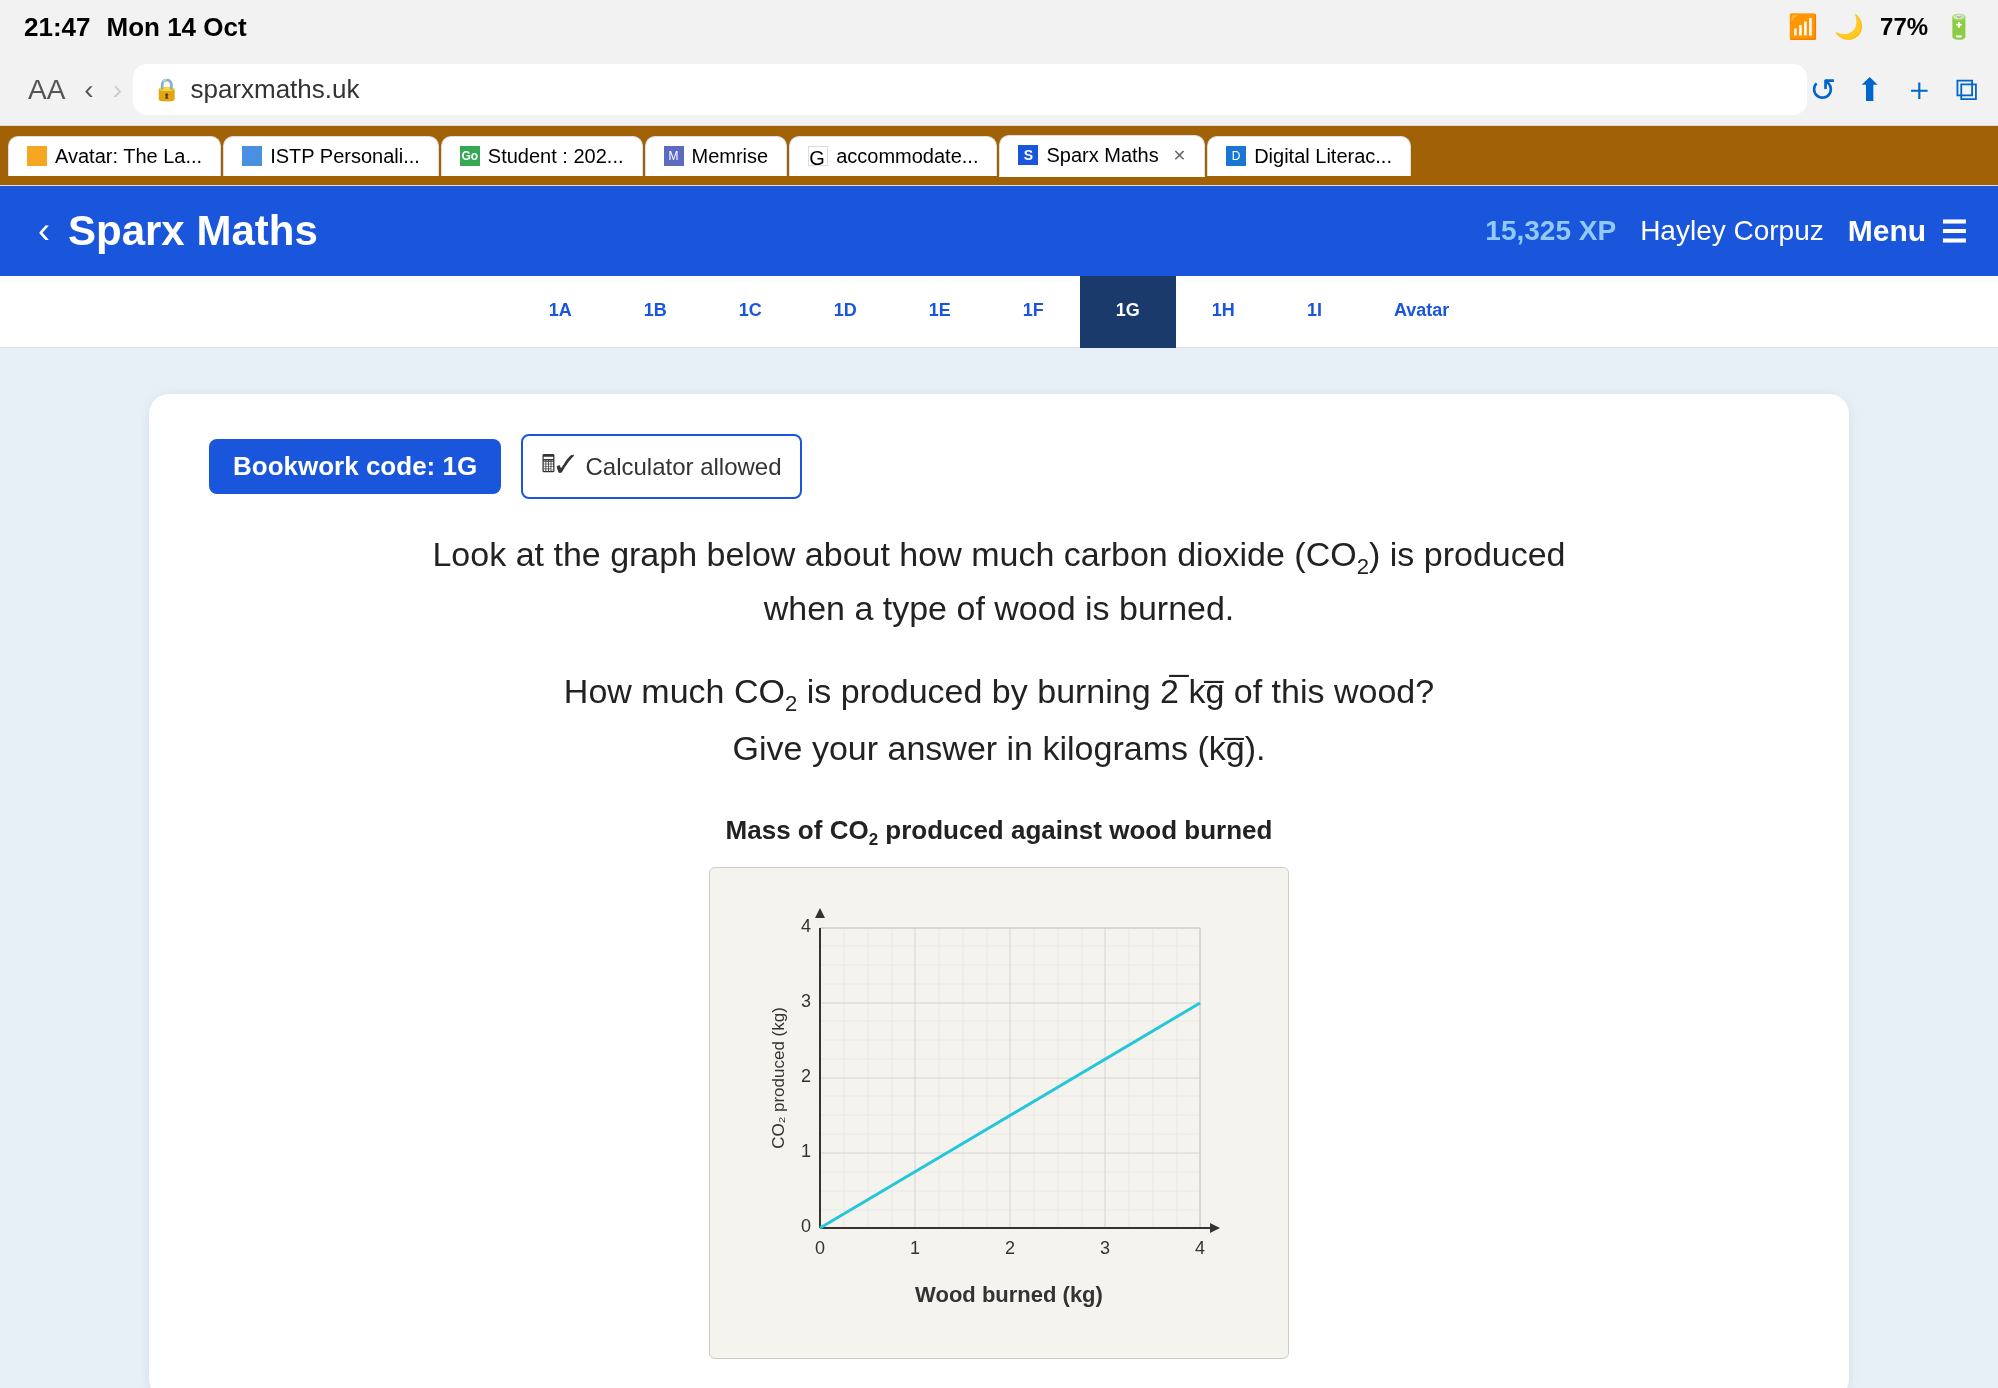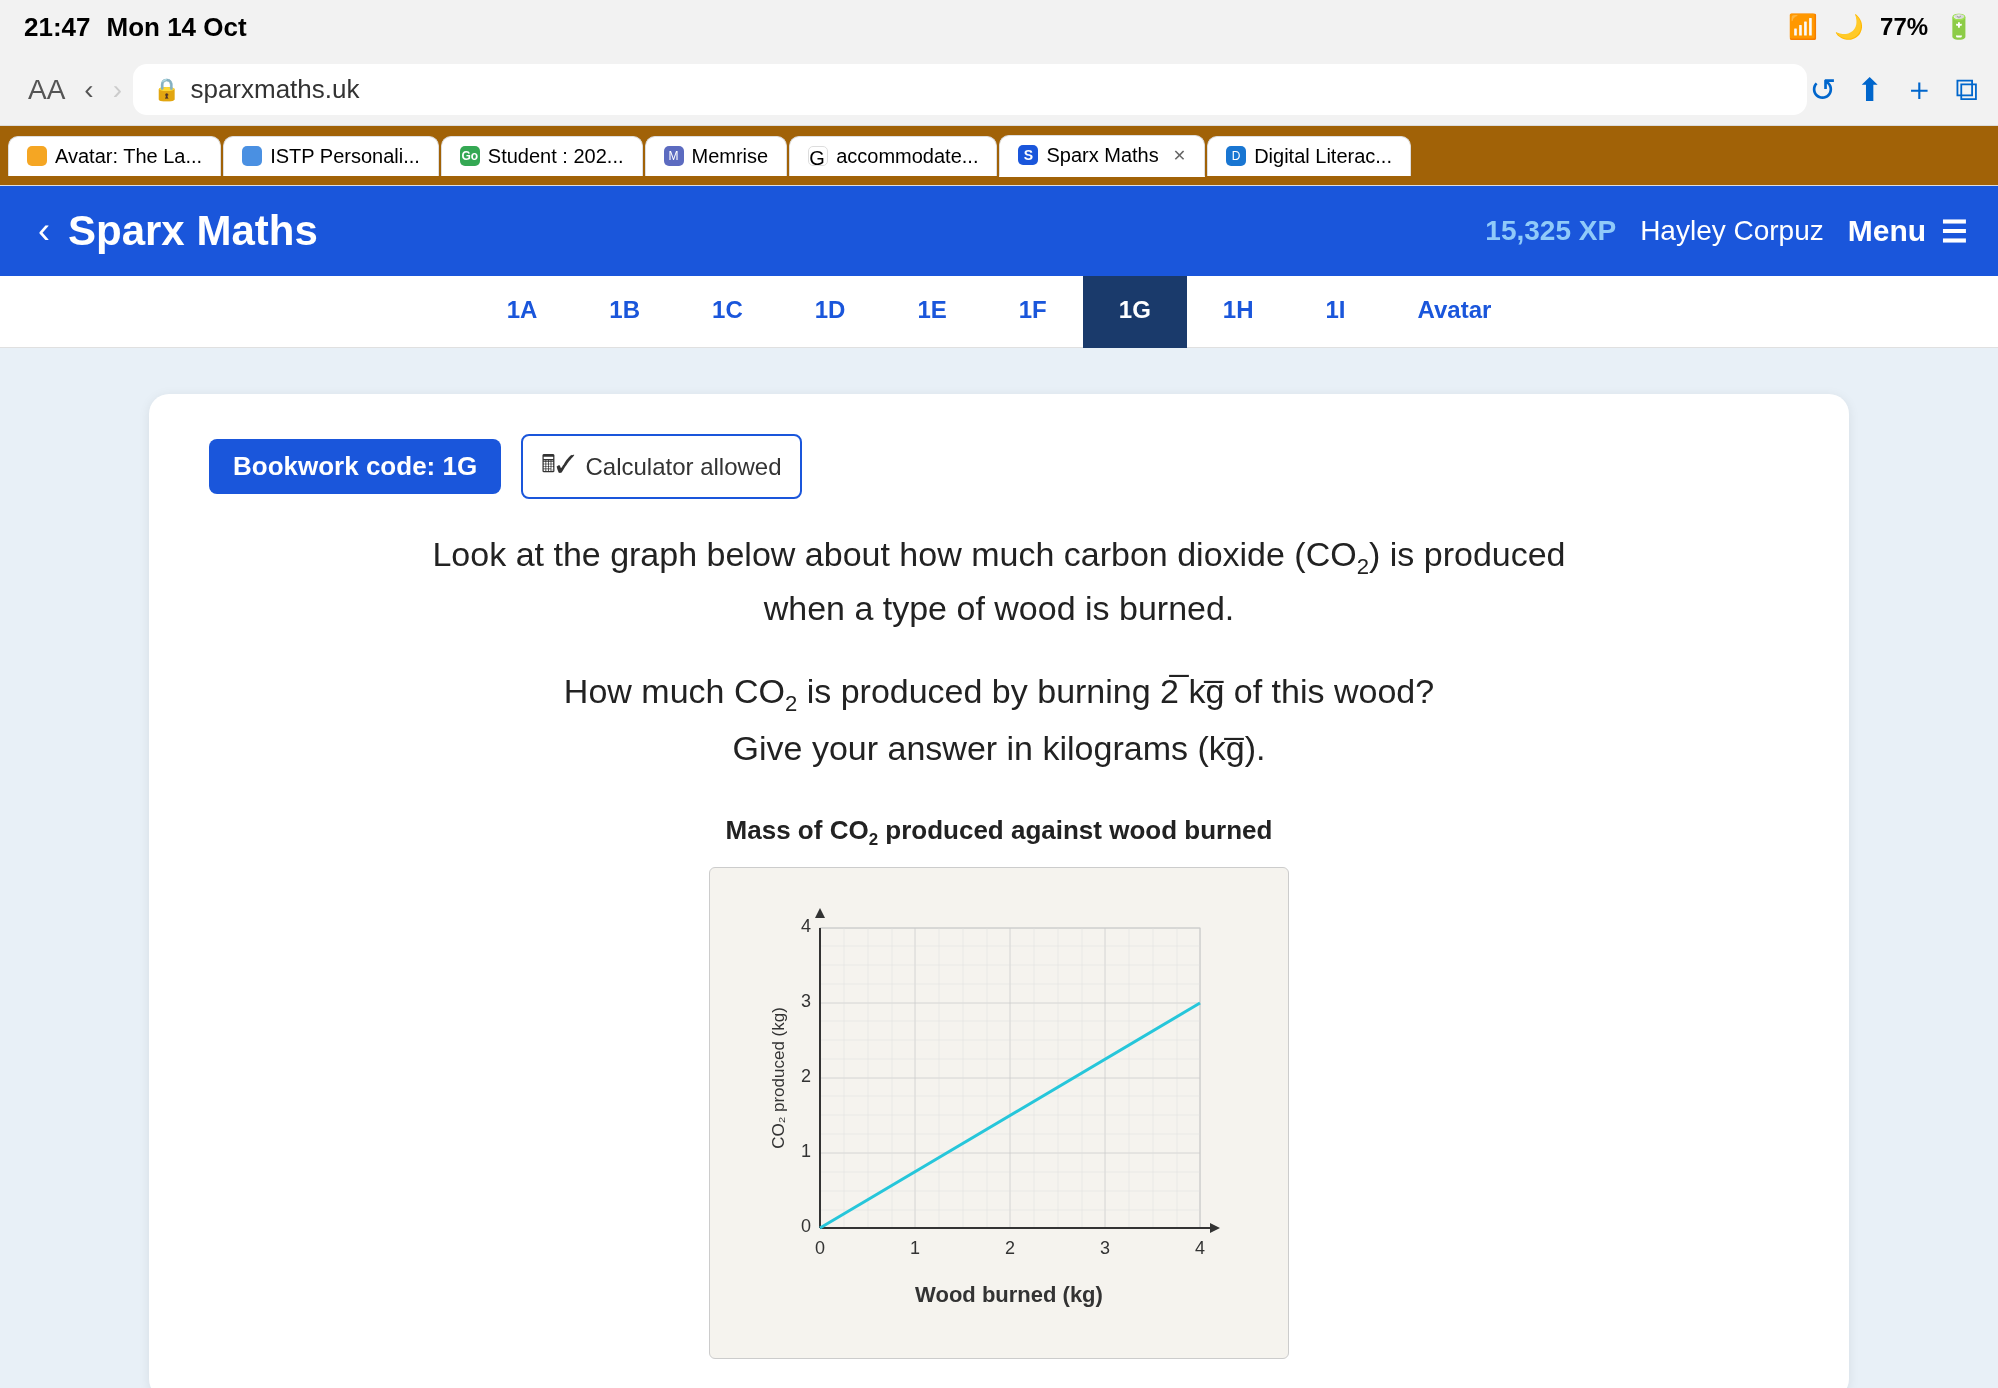--- a/index.html
+++ b/index.html
@@ -80,21 +80,21 @@
       border: 1px solid #ddd;
       border-bottom: none;
       max-width: 220px;
       overflow: hidden;
     }
     .browser-tab.active {
       background: white;
       border-bottom: 2px solid white;
       z-index: 1;
     }
-    .tab-favicon { width: 20px; height: 20px; border-radius: 5px; display: inline-block; }
+    .tab-favicon { width: 20px; height: 20px; border-radius: 0; display: inline-block; }
     .tab-favicon.sparx { background: #1a56db; color: white; font-size: 14px; display: flex; align-items: center; justify-content: center; font-weight: bold; }
     .tab-favicon.avatar { background: #f5a623; }
     .tab-favicon.istp { background: #4a90e2; }
     .tab-favicon.go { background: #34a853; color: white; font-size: 12px; display: flex; align-items: center; justify-content: center; font-weight: bold; }
     .tab-favicon.memrise { background: #5c6bc0; color: white; font-size: 12px; display: flex; align-items: center; justify-content: center; }
     .tab-favicon.google { background: white; border: 1px solid #ddd; }
     .tab-favicon.dl { background: #1976d2; color: white; font-size: 12px; display: flex; align-items: center; justify-content: center; }
     .tab-x { color: #666; font-size: 16px; margin-left: 6px; }
 
     
@@ -136,21 +136,21 @@
       justify-content: center;
       padding: 0;
       border-bottom: 1px solid #e0e0e0;
       height: 72px;
     }
     .section-tab {
       padding: 16px 36px;
       height: 72px;
       display: flex;
       align-items: center;
-      font-size: 24px;
+      font-size: 18px;
       font-weight: 600;
       color: #1a56db;
       cursor: pointer;
       border: none;
       background: none;
       border-bottom: 3px solid transparent;
     }
     .section-tab.active {
       background: #1a3a6b;
       color: white;

